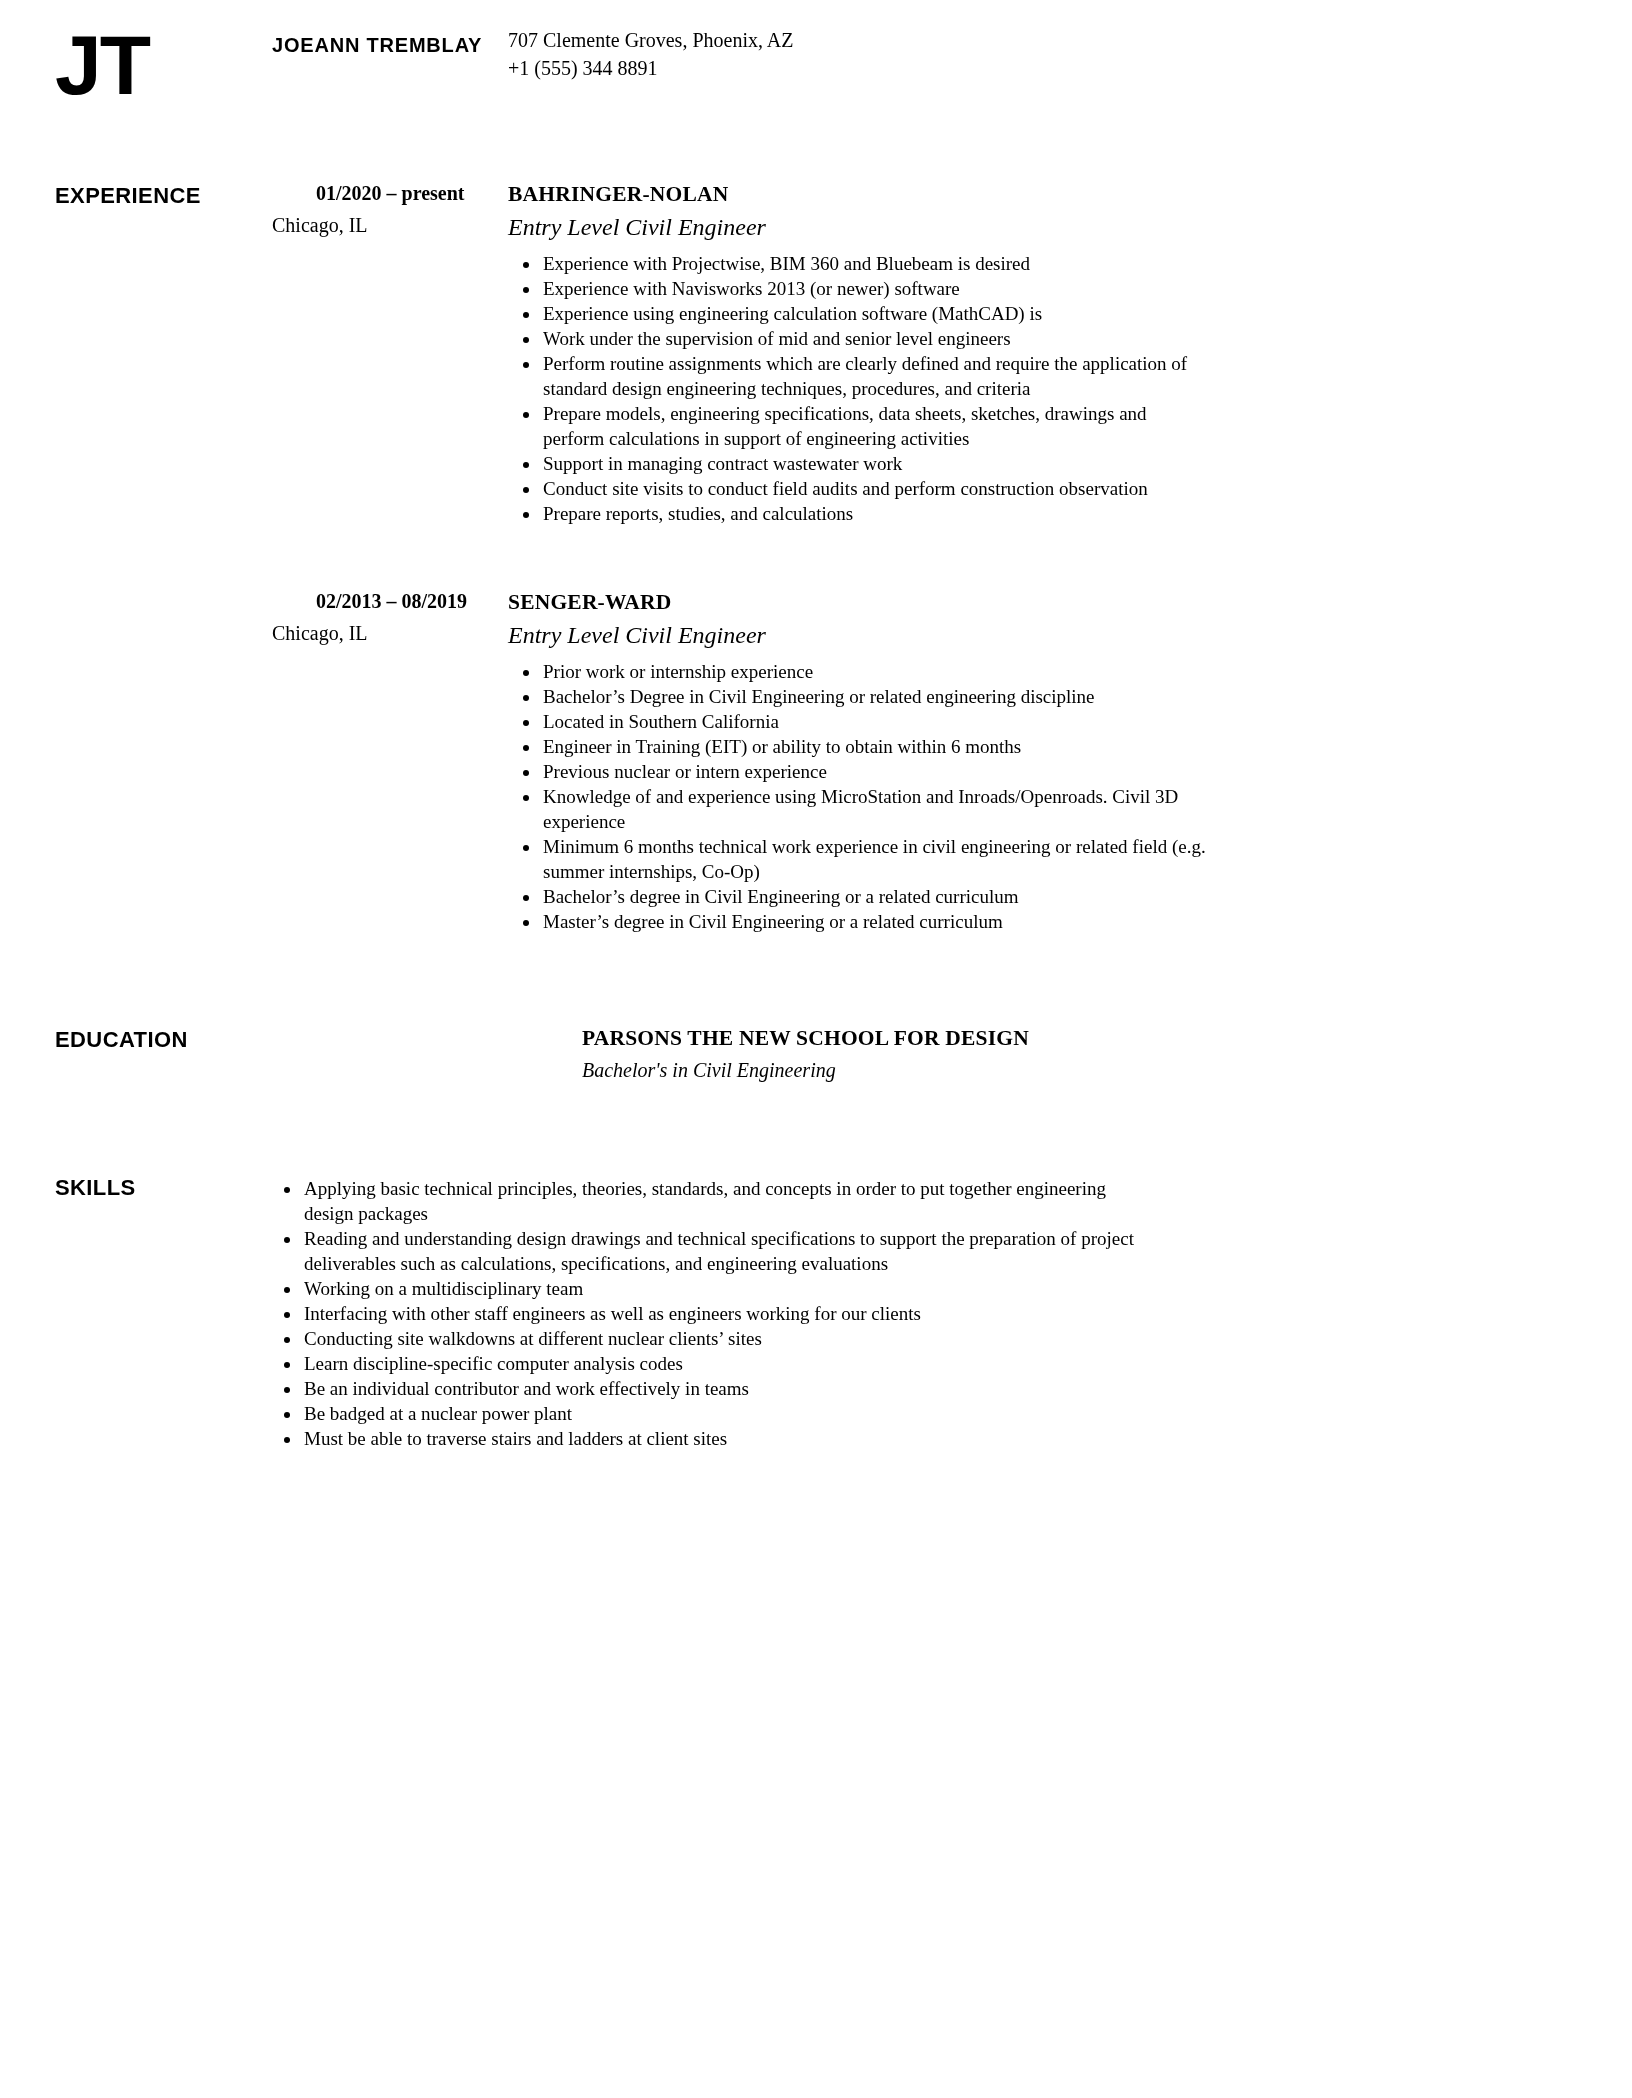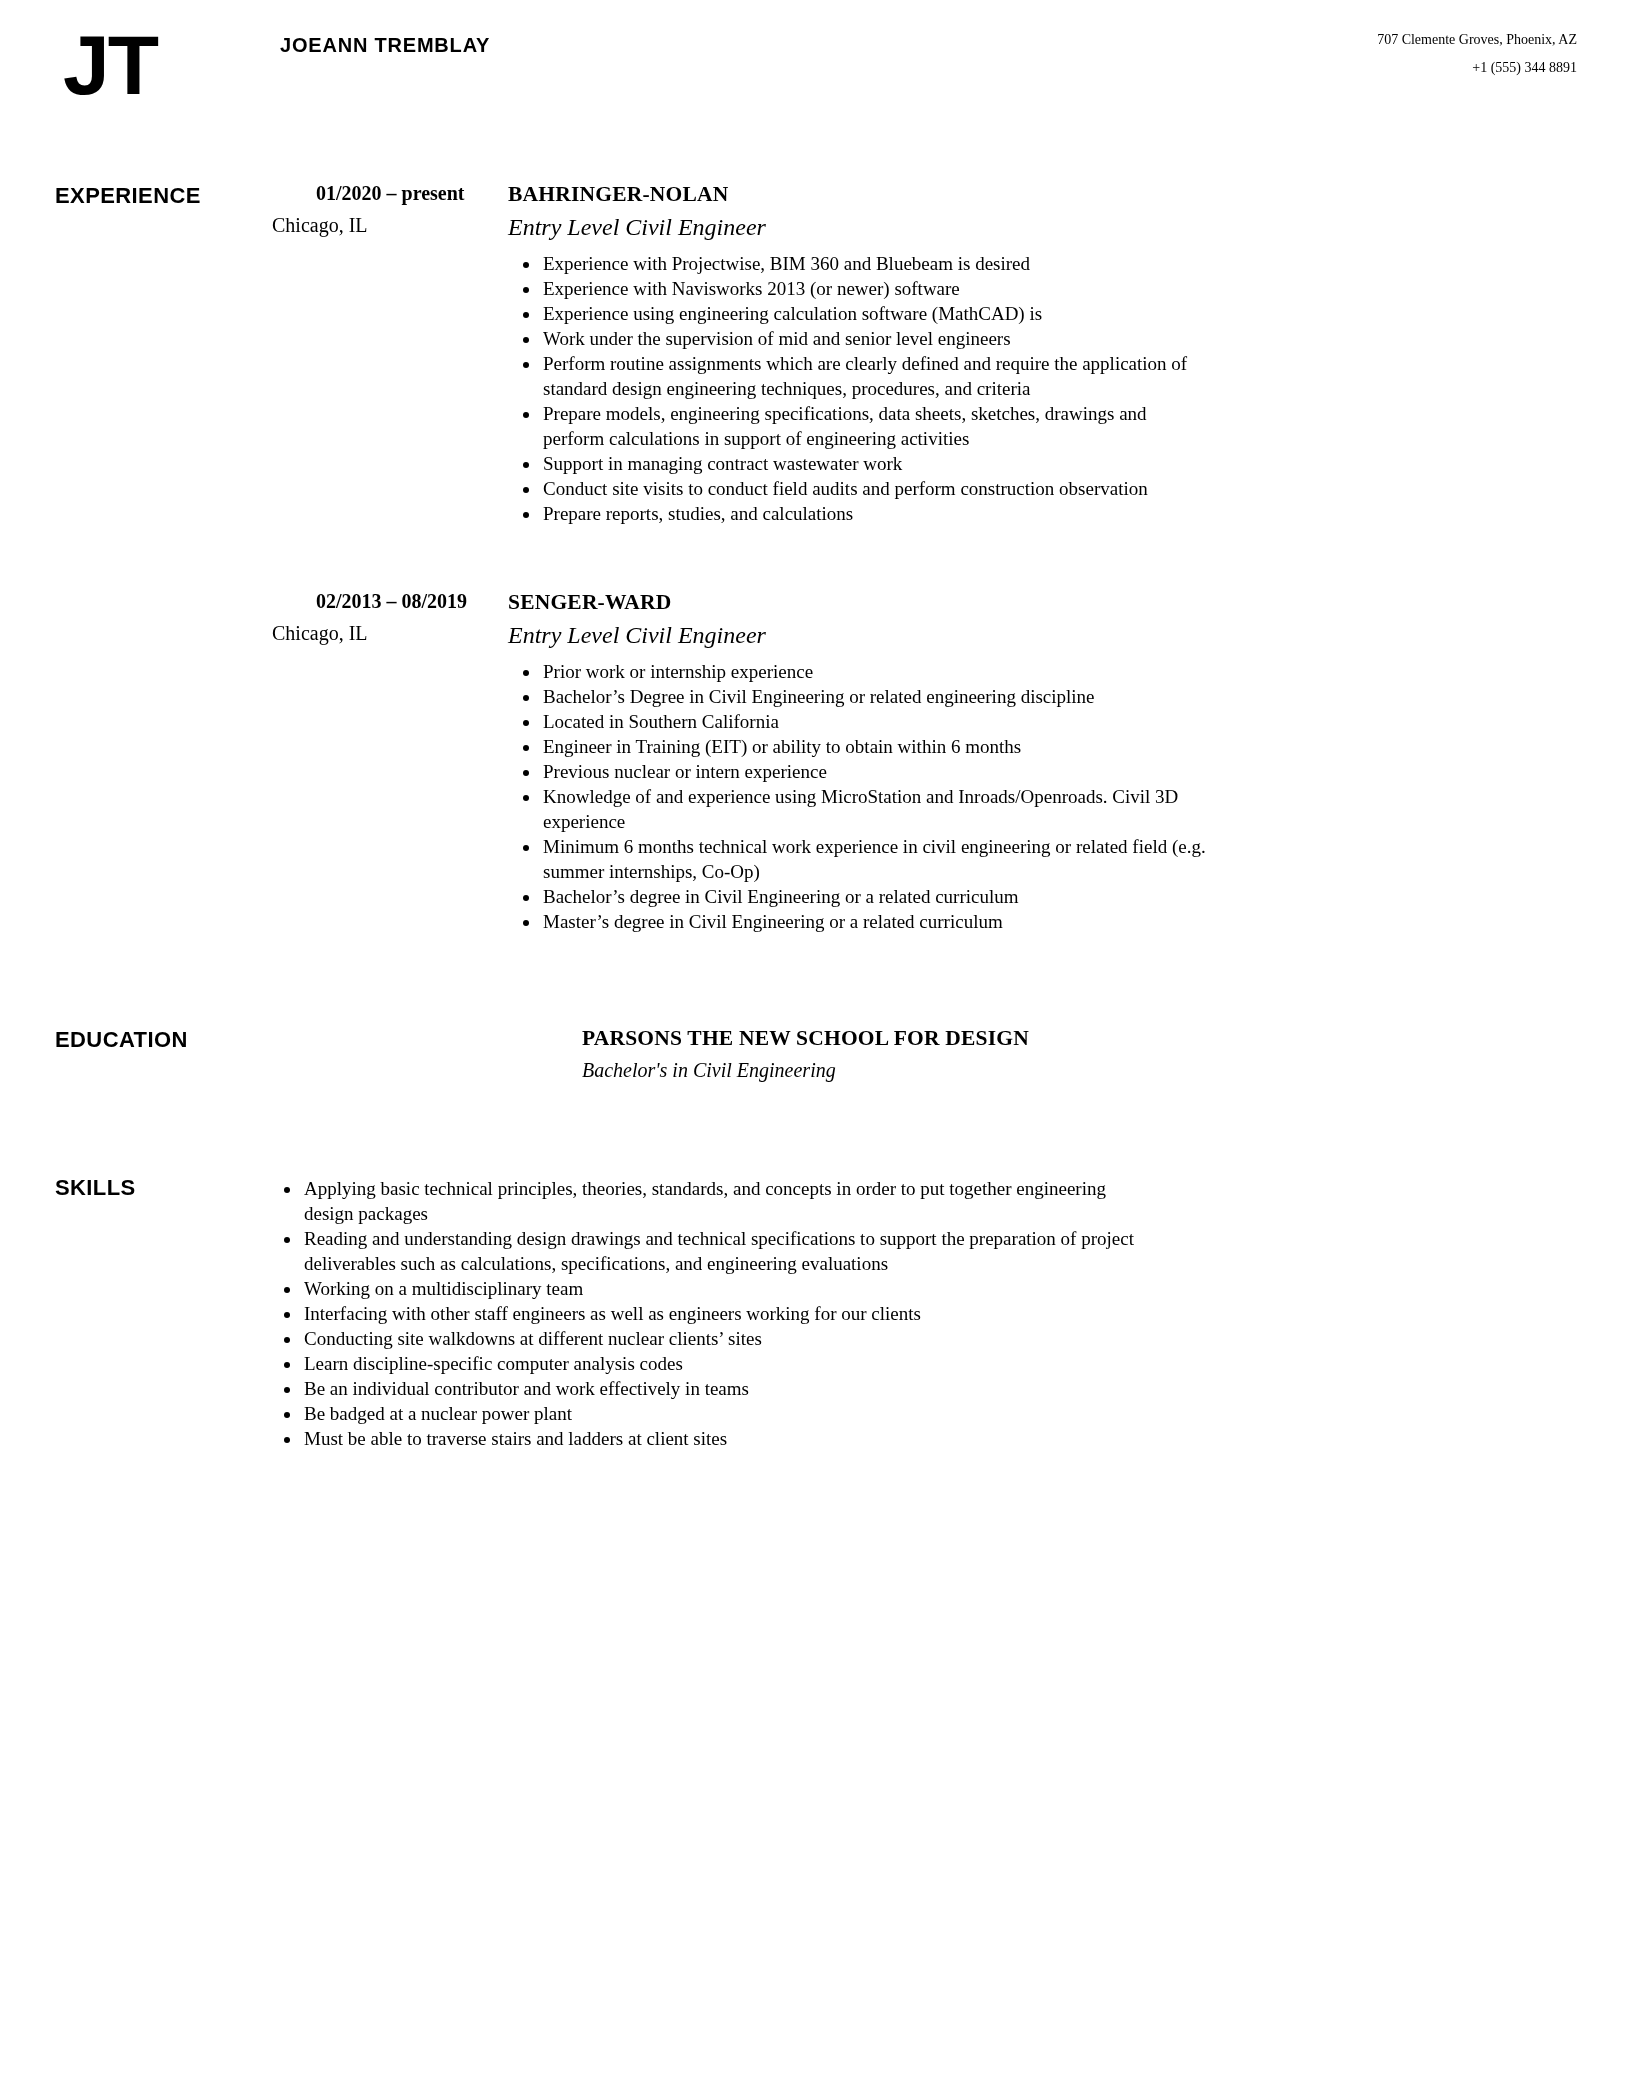--- a/index.html
+++ b/index.html
@@ -11,37 +11,36 @@
     color: #000;
     -webkit-font-smoothing: antialiased;
   }
   .page { padding: 24px 55px 80px 55px; }
 
   
   .header {
     display: grid;
     grid-template-columns: 217px 236px 1fr;
     align-items: start;
-    margin-left: 8px;
   }
   .initials {
     font-family: "Liberation Sans", sans-serif;
     font-weight: 700;
     font-size: 84px;
     line-height: 0.98;
     letter-spacing: -2px;
   }
   .name {
     font-family: "Liberation Sans", sans-serif;
     font-weight: 700;
     font-size: 20px;
     letter-spacing: 0.8px;
     margin-top: 10px;
   }
-  .contact { font-size: 14px; line-height: 28px; margin-top: 2px; text-align: right; }
+  .contact { font-size: 20px; line-height: 28px; margin-top: 2px; }
 
   
   .section {
     display: grid;
     grid-template-columns: 217px 236px 1fr;
     align-items: start;
   }
   .section-label {
     font-family: "Liberation Sans", sans-serif;
     font-weight: 700;

